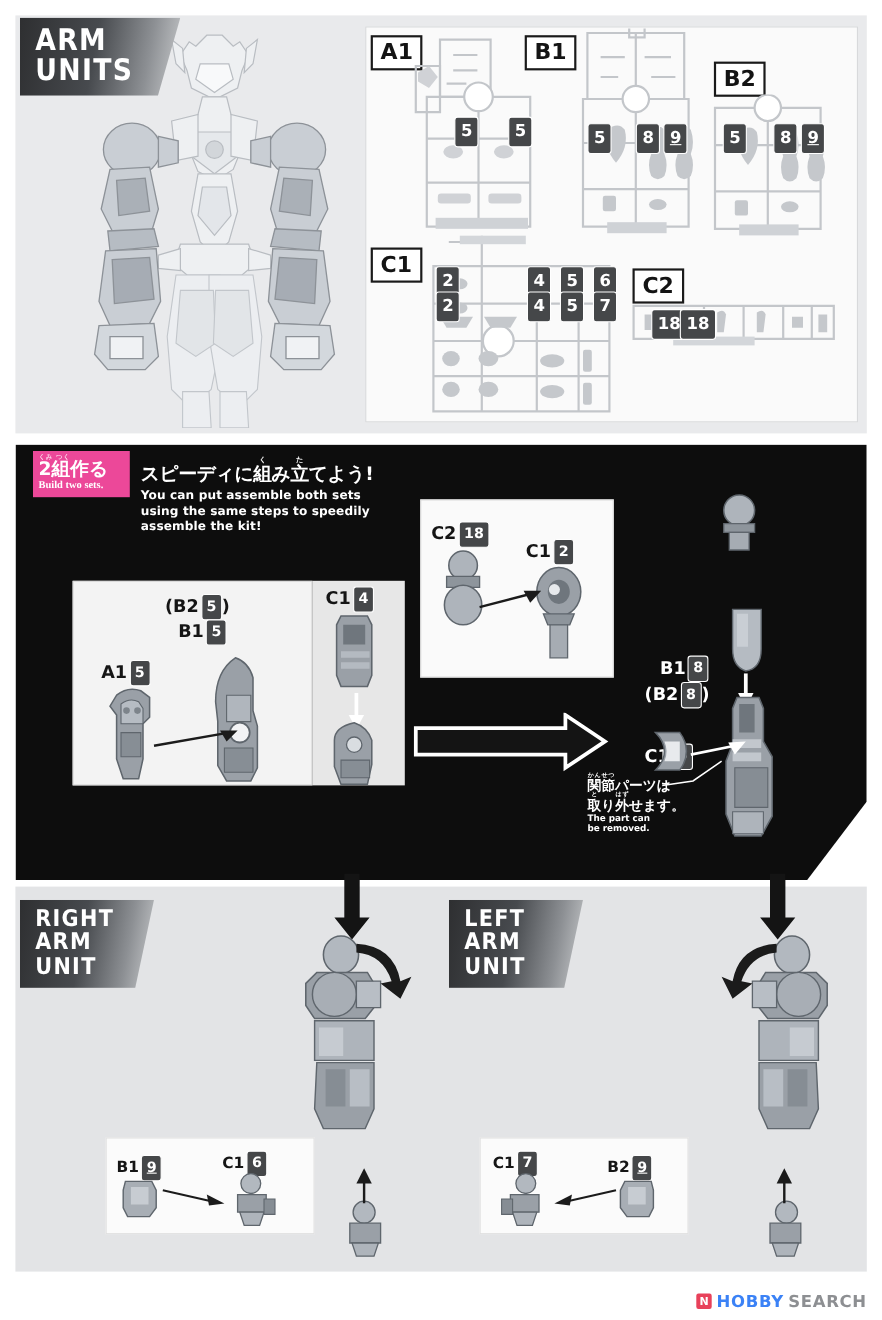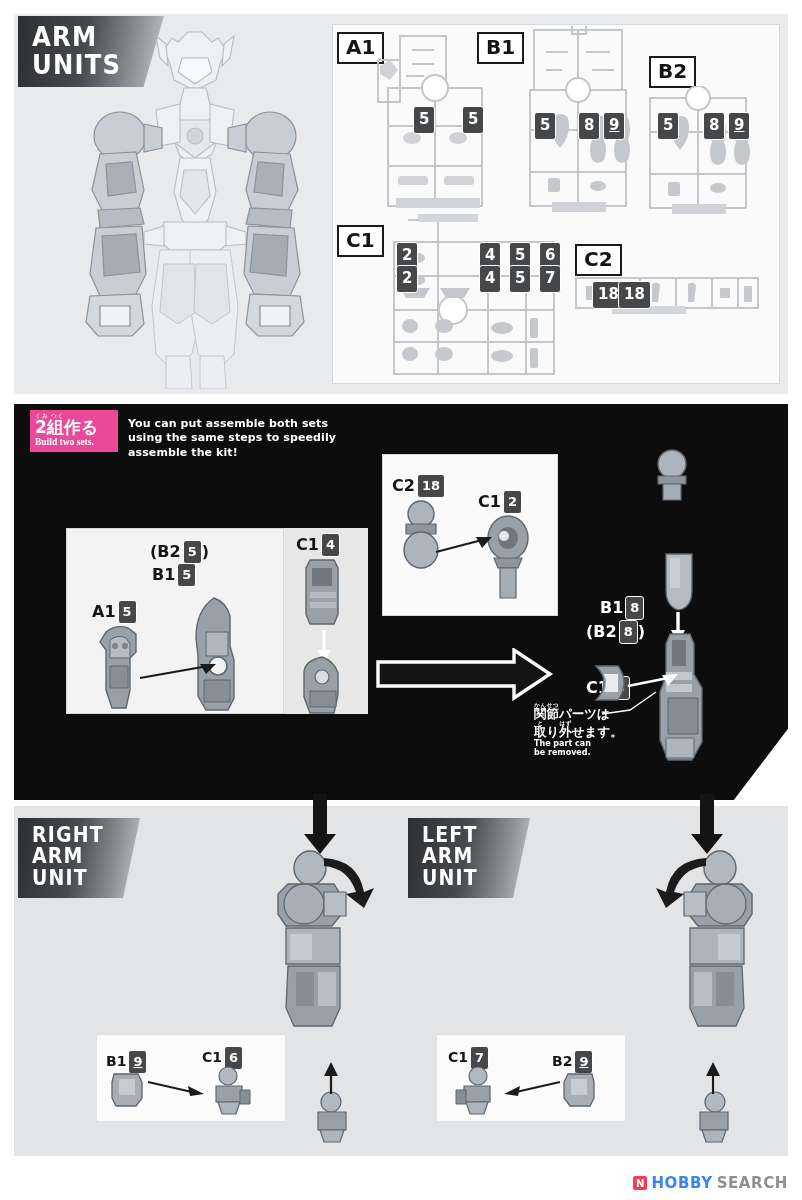--- a/index.html
+++ b/index.html
@@ -407,32 +407,35 @@
 
   <div class="panel panel-mid"></div>
 
   <div id="two-sets-chip">
     <div class="chip-ruby">くみ つく</div>
     <div class="chip-jp">2組作る</div>
     <div class="chip-en">Build two sets.</div>
   </div>
 
   <div id="two-sets-text">
+    <div class="jp-line">
+      スピーディに<ruby>組<rt>く</rt></ruby>み<ruby>立<rt>た</rt></ruby>てよう!
+    </div>
     <div class="en-block">
       <div>You can put assemble both sets</div>
       <div>using the same steps to speedily</div>
       <div>assemble the kit!</div>
     </div>
   </div>
 
   <div class="subpanel" id="sub-a"></div>
   <div class="part-label onwhite" style="left:150px; top:540px;">
     (<span>B2</span><span class="badge">5</span>)
   </div>
-  <div class="part-label onwhite" style="left:152px; top:563px;">
+  <div class="part-label onwhite" style="left:162px; top:563px;">
     <span>B1</span><span class="badge">5</span>
   </div>
   <div class="part-label onwhite" style="left:92px; top:600px;">
     <span>A1</span><span class="badge">5</span>
   </div>
   <div class="ill" style="left:98px; top:622px;">
     <svg width="46" height="88" viewBox="0 0 46 88">
       <path d="M8 10 q10 -8 22 -4 l8 6 v18 l-6 6 v32 l-4 18 h-14 l-6 -18 v-40 l-6 -8 Z" fill="#9aa0a7" stroke="#5f666d" stroke-width="1.4"></path>
       <path d="M12 18 q8 -6 16 -2 l4 6 v14 h-20 Z" fill="#b6bcc3" stroke="#5f666d" stroke-width="1"></path>
       <circle cx="17" cy="24" r="3" fill="#7d848b"></circle>

